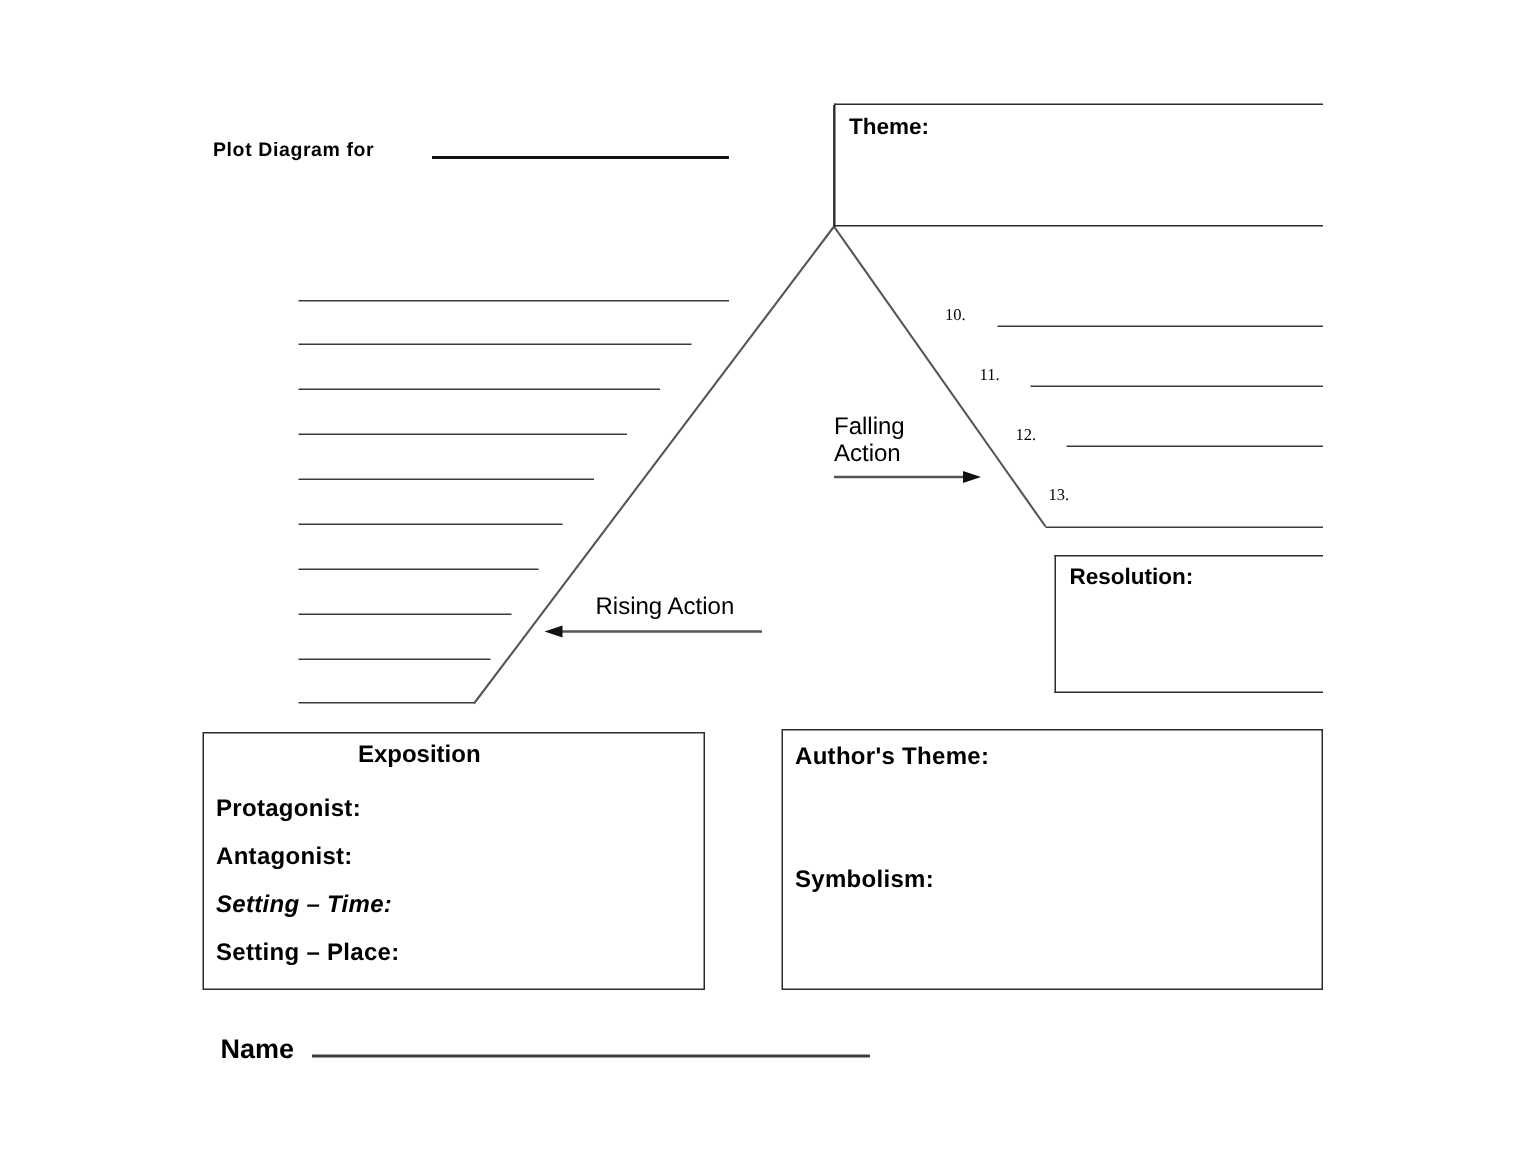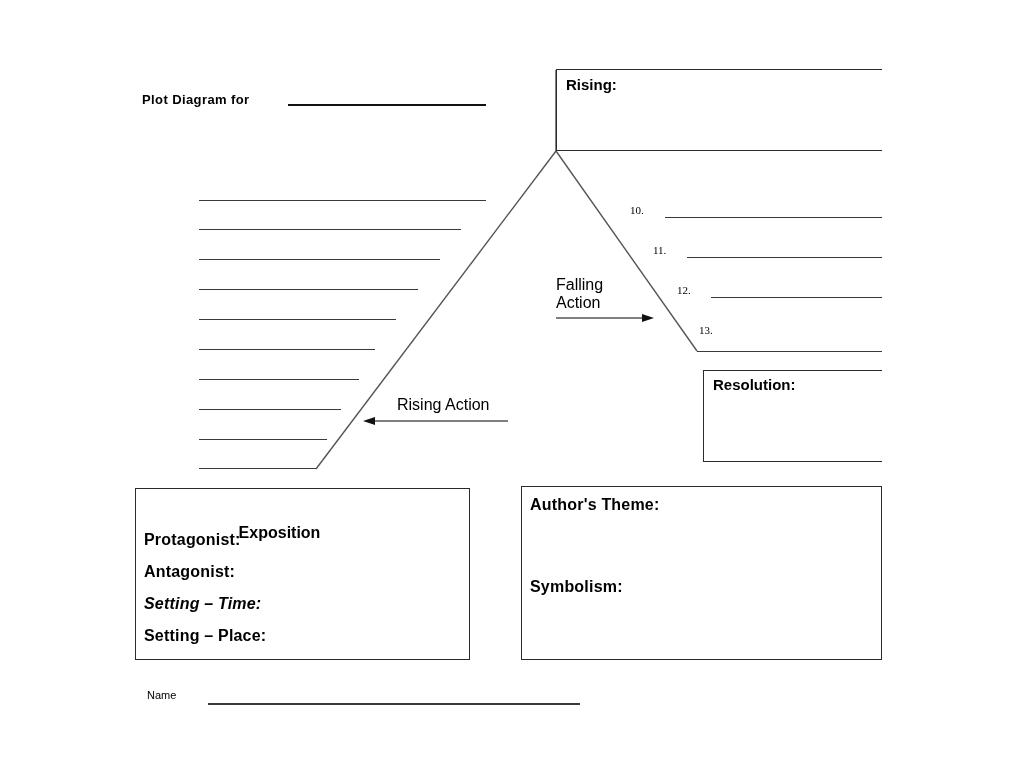--- a/index.html
+++ b/index.html
@@ -48,22 +48,22 @@
     text-align: center;
     white-space: nowrap;
   }
   .field-label {
     font-size: 16px;
     font-weight: bold;
     letter-spacing: 0.2px;
     white-space: nowrap;
   }
   .name-text {
-    font-size: 11px;
-    font-weight: normal;
+    font-size: 18px;
+    font-weight: bold;
     white-space: nowrap;
   }
   .num-label {
     font-family: "Liberation Serif", serif;
     font-size: 11px;
     white-space: nowrap;
   }
 
   
   .rule {
@@ -118,21 +118,21 @@
     <g>
       <line x1="556" y1="318" x2="645" y2="318" stroke="#555555" stroke-width="1.6"></line>
       <polygon points="654,318 642,314 642,322" fill="#111111"></polygon>
     </g>
   </svg>
 
   <div class="abs title-text" style="left:142px; top:92px;">Plot Diagram for</div>
   <div class="abs rule-thick" style="left:288px; top:104px; width:198px;"></div>
 
   <div class="abs box-open-right" style="left:556px; top:69px; width:326px; height:82px;"></div>
-  <div class="abs box-heading" style="left:566px; top:76px;">Rising:</div>
+  <div class="abs box-heading" style="left:566px; top:76px;">Theme:</div>
 
   <div class="abs rule" style="left:199px; top:200px; width:287px;"></div>
   <div class="abs rule" style="left:199px; top:229px; width:262px;"></div>
   <div class="abs rule" style="left:199px; top:259px; width:241px;"></div>
   <div class="abs rule" style="left:199px; top:289px; width:219px;"></div>
   <div class="abs rule" style="left:199px; top:319px; width:197px;"></div>
   <div class="abs rule" style="left:199px; top:349px; width:176px;"></div>
   <div class="abs rule" style="left:199px; top:379px; width:160px;"></div>
   <div class="abs rule" style="left:199px; top:409px; width:142px;"></div>
   <div class="abs rule" style="left:199px; top:439px; width:128px;"></div>
@@ -154,21 +154,21 @@
   <div class="abs num-label" style="left:677px; top:284px;">12.</div>
   <div class="abs rule" style="left:711px; top:297px; width:171px;"></div>
 
   <div class="abs num-label" style="left:699px; top:324px;">13.</div>
   <div class="abs rule" style="left:697px; top:351px; width:185px;"></div>
 
   <div class="abs box-open-right" style="left:703px; top:370px; width:179px; height:92px;"></div>
   <div class="abs box-heading" style="left:713px; top:376px;">Resolution:</div>
 
   <div class="abs boxed" style="left:135px; top:488px; width:335px; height:172px;"></div>
-  <div class="abs exposition-title" style="left:135px; top:524px; width:289px;">Exposition</div>
+  <div class="abs exposition-title" style="left:135px; top:495px; width:289px;">Exposition</div>
 
   <div class="abs field-label" style="left:144px; top:531px;text-align:center;">Protagonist:</div>
   <div class="abs field-label" style="left:144px; top:563px;">Antagonist:</div>
   <div class="abs field-label" style="left:144px; top:595px;font-style:italic;">Setting – Time:</div>
   <div class="abs field-label" style="left:144px; top:627px;">Setting – Place:</div>
 
   <div class="abs boxed" style="left:521px; top:486px; width:361px; height:174px;"></div>
   <div class="abs field-label" style="left:530px; top:496px;">Author's Theme:</div>
   <div class="abs field-label" style="left:530px; top:578px;">Symbolism:</div>
 

